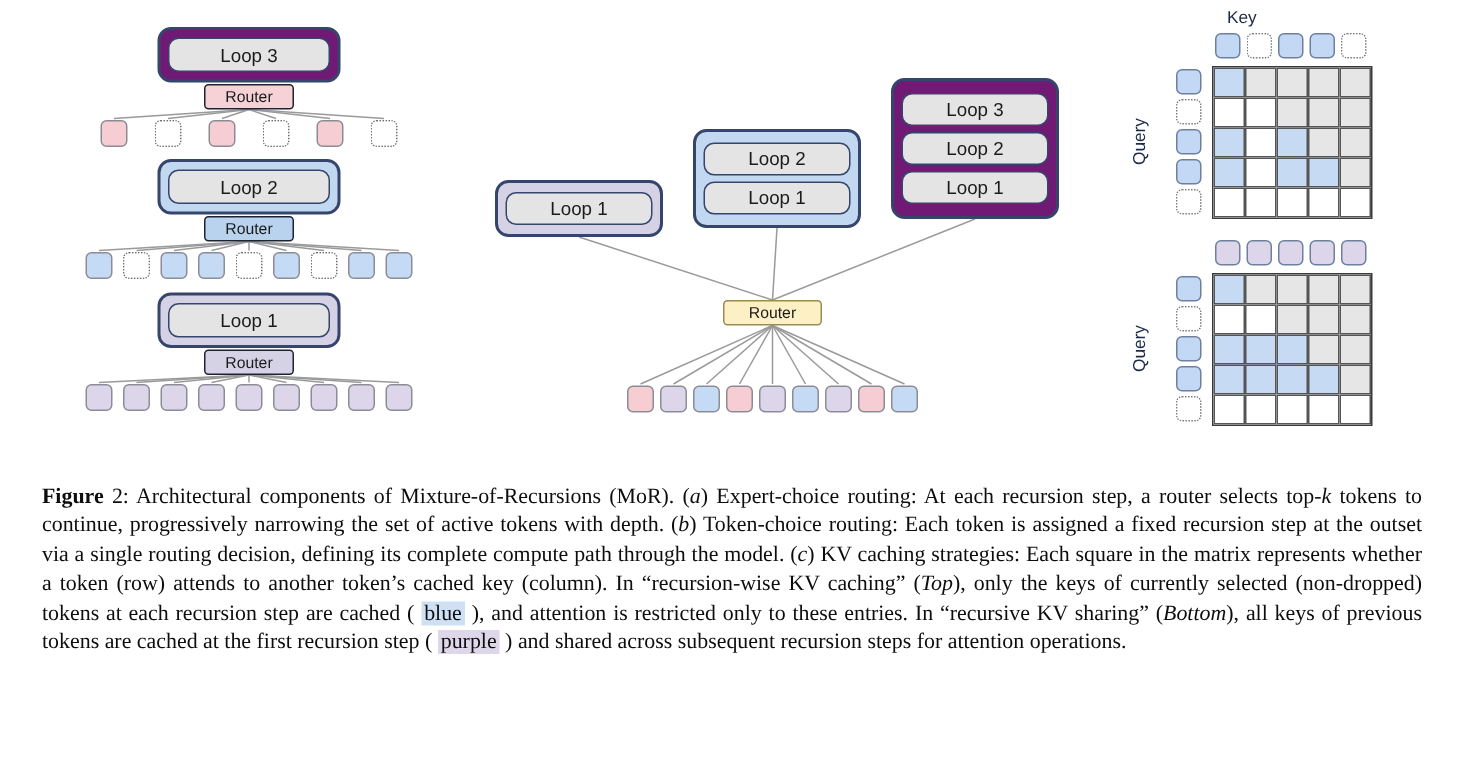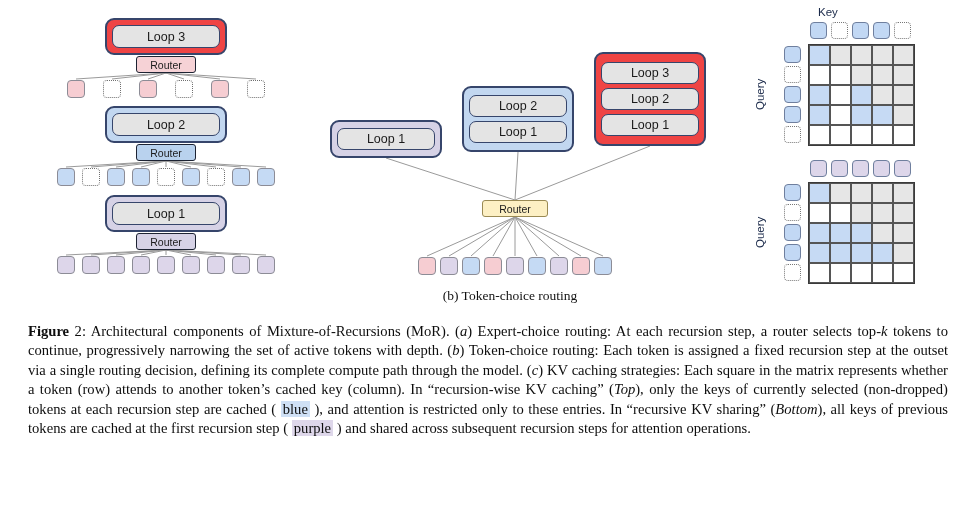--- a/index.html
+++ b/index.html
@@ -17,21 +17,21 @@
 
   .loopwrap {
     position: absolute;
     border: 2px solid #36456b;
     border-radius: 9px;
     display: flex; flex-direction: column;
     align-items: center; justify-content: center;
     gap: 4px;
     padding: 5px;
   }
-  .loopwrap.pink   { background: #ef4444; }
+  .loopwrap.pink   { background: #701a75; }
   .loopwrap.blue   { background: #c2d7f0; }
   .loopwrap.purple { background: #d6d2e6; }
 
   .loopbox {
     background: #e4e4e4;
     border: 1.6px solid #36456b;
     border-radius: 7px;
     font-family: "Liberation Sans", sans-serif;
     font-size: 12.5px;
     color: #1b1b1b;
@@ -230,21 +230,20 @@
         <div class="tok solid purple" style="left: 140px; top: 257px;"></div>
         <div class="tok solid blue" style="left: 162px; top: 257px;"></div>
         <div class="tok solid pink" style="left: 184px; top: 257px;"></div>
         <div class="tok solid purple" style="left: 206px; top: 257px;"></div>
         <div class="tok solid blue" style="left: 228px; top: 257px;"></div>
         <div class="tok solid purple" style="left: 250px; top: 257px;"></div>
         <div class="tok solid pink" style="left: 272px; top: 257px;"></div>
         <div class="tok solid blue" style="left: 294px; top: 257px;"></div>
       </div>
 
-    <div class="subcap" style="left:0; top:288px; width:420px;">(b) Token-choice routing</div>
   </div>
 
   <div class="panel" id="panel-c" style="left:720px; top:0; width:253px; height:356px;">
 
     <div class="axlabel" style="left:98px; top:6px;">Key</div>
 
     <div id="top-key-row">
         <div class="hdrtok solid blue" style="position: absolute; left: 90px; top: 22px;"></div>
         <div class="hdrtok dashed " style="position: absolute; left: 111px; top: 22px;"></div>
         <div class="hdrtok solid blue" style="position: absolute; left: 132px; top: 22px;"></div>

